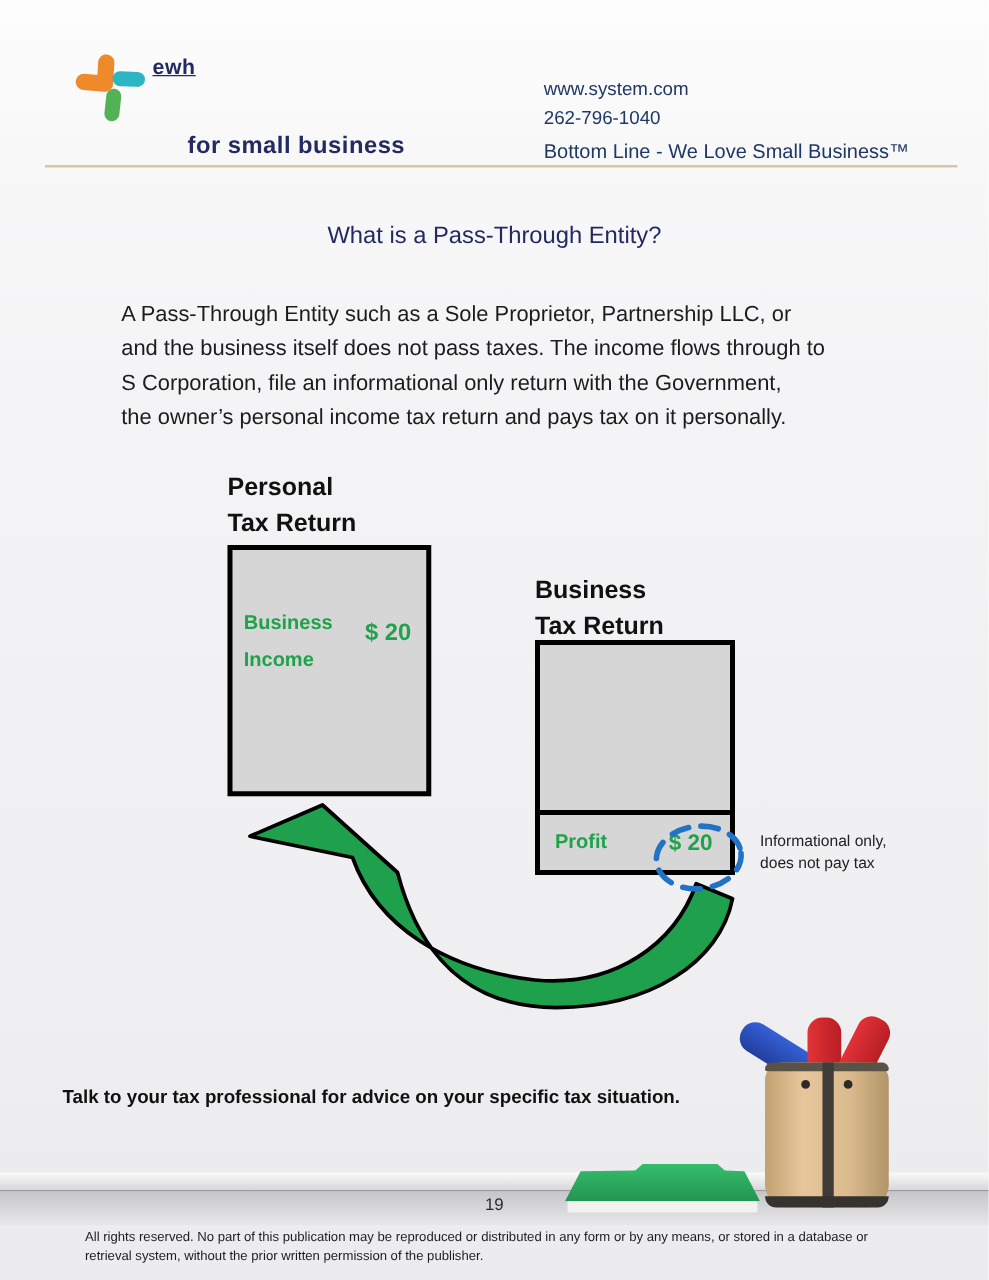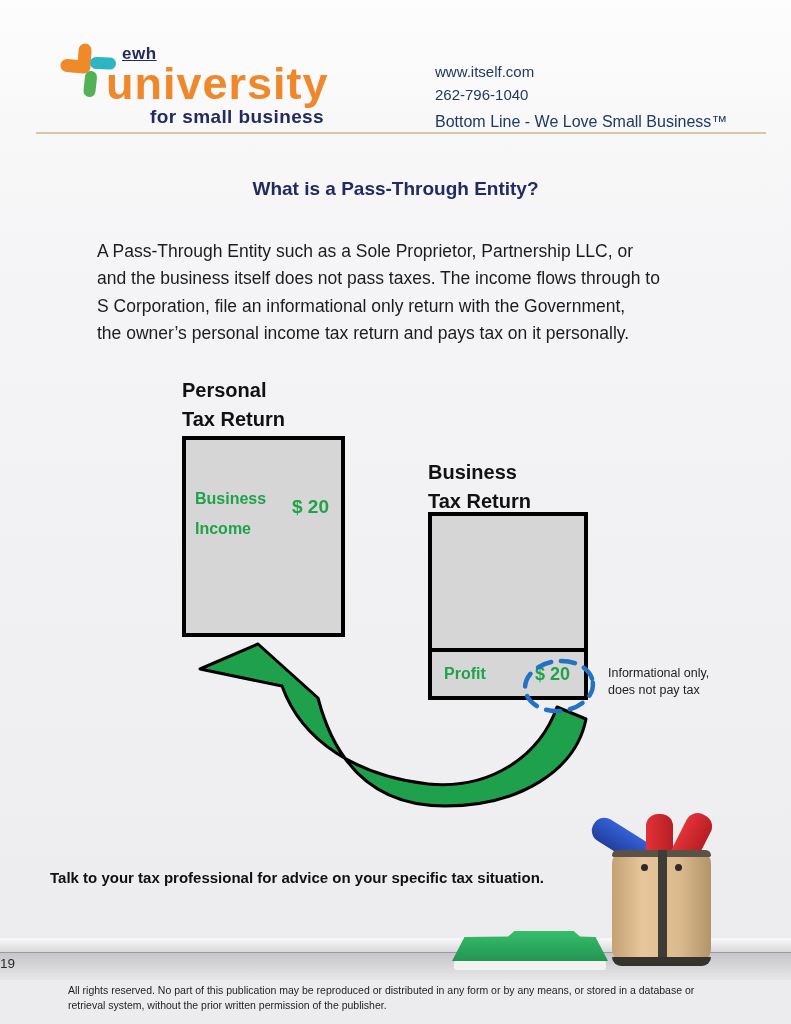--- a/index.html
+++ b/index.html
@@ -10,21 +10,21 @@
 
   
   .logo-text-ewh{left:122px;top:44px;font-size:17px;font-weight:bold;color:#232A62;letter-spacing:.5px;text-decoration:underline;}
   .logo-text-univ{left:106px;top:58px;font-size:45px;font-weight:600;color:#F0872A;letter-spacing:1px;}
   .logo-text-tag{left:150px;top:106px;font-size:19px;font-weight:600;color:#232A62;letter-spacing:.4px;}
   .contact{left:435px;top:60px;color:#1F3864;font-size:15px;line-height:23px;}
   .contact .slogan{font-size:16px;margin-top:4px;}
   .header-rule{left:36px;top:132px;width:730px;height:2px;background:#D9C7A0;}
 
   
-  .page-title{left:0;right:0;top:178px;text-align:center;font-size:19px;font-weight:bold;color:#232A62;}
+  .page-title{left:0;right:0;top:178px;text-align:center;font-size:19px;font-weight:normal;color:#232A62;}
   .intro{left:97px;top:238px;font-size:17.5px;color:#1C1C1C;line-height:27.4px;}
 
   
   .box{background:#D6D6D6;border:4px solid #000;box-sizing:border-box;}
   .personal-box{left:182px;top:436px;width:163px;height:201px;}
   .business-box{left:428px;top:512px;width:160px;height:188px;}
   .box-title{font-size:20px;font-weight:bold;color:#111;line-height:29px;}
   .personal-title{left:182px;top:376px;width:163px;}
   .business-title{left:428px;top:458px;width:160px;}
   .green-bold{color:#1FA24B;font-weight:bold;}
@@ -38,21 +38,21 @@
 
   .decor-svg{left:0;top:0;width:791px;height:1024px;pointer-events:none;z-index:5;}
 
   
   .advice{left:50px;top:869px;font-size:15px;font-weight:bold;color:#111;}
 
   
   .tray-edge{left:0;top:938px;width:791px;height:14px;background:linear-gradient(180deg,#FAFAFA,#D8D8DA);z-index:1;}
   .tray-surface{left:0;top:952px;width:791px;height:27px;border-top:1px solid #9A9A9E;
     background:linear-gradient(180deg,#C6C6CA,#E7E7E9);z-index:1;}
-  .page-number{left:0;right:0;top:956px;font-size:13.5px;color:#2B2B2B;z-index:2;}
+  .page-number{left:0;right:0;top:956px;text-align:center;font-size:13.5px;color:#2B2B2B;z-index:2;}
 
   .marker{border-radius:12px;z-index:2;}
   .marker-blue{left:588px;top:832px;width:78px;height:25px;background:linear-gradient(180deg,#3560D6,#223F9E);transform:rotate(32deg);}
   .marker-red-1{left:646px;top:814px;width:27px;height:50px;background:linear-gradient(90deg,#E23238,#B71E24);}
   .marker-red-2{left:678px;top:812px;width:27px;height:56px;background:linear-gradient(90deg,#E23238,#B71E24);transform:rotate(27deg);}
   .cup{left:612px;top:850px;width:99px;height:116px;z-index:3;
     background:linear-gradient(90deg,#C2A172,#E6C69A 30%,#DBBB8E 68%,#B2946A);
     border-radius:14px 14px 18px 18px;}
   .cup:before{content:"";position:absolute;left:0;right:0;top:0;height:7px;background:#5A5247;border-radius:12px 12px 4px 4px;}
   .cup:after{content:"";position:absolute;left:0;right:0;bottom:0;height:9px;background:#36332F;border-radius:0 0 16px 16px;}
@@ -66,25 +66,24 @@
 
   
   .copyright{left:36px;top:983px;width:740px;font-size:10.5px;color:#1E1E1E;line-height:14.5px;margin-left:32px;}
 </style>
 </head>
 <body>
 
 <div class="page">
 
   <div class="abs logo-text-ewh">ewh</div>
-  <div class="abs logo-text-univ">university</div>
   <div class="abs logo-text-tag">for small business</div>
 
   <div class="abs contact">
-    <div>www.itself.com</div>
+    <div>www.system.com</div>
     <div>262-796-1040</div>
     <div class="slogan">Bottom Line - We Love Small Business™</div>
   </div>
 
   <div class="abs header-rule"></div>
 
   <div class="abs page-title">What is a Pass-Through Entity?</div>
   <div class="abs intro">
     <div>A Pass-Through Entity such as a Sole Proprietor, Partnership LLC, or</div>
     <div>and the business itself does not pass taxes. The income flows through to</div>

